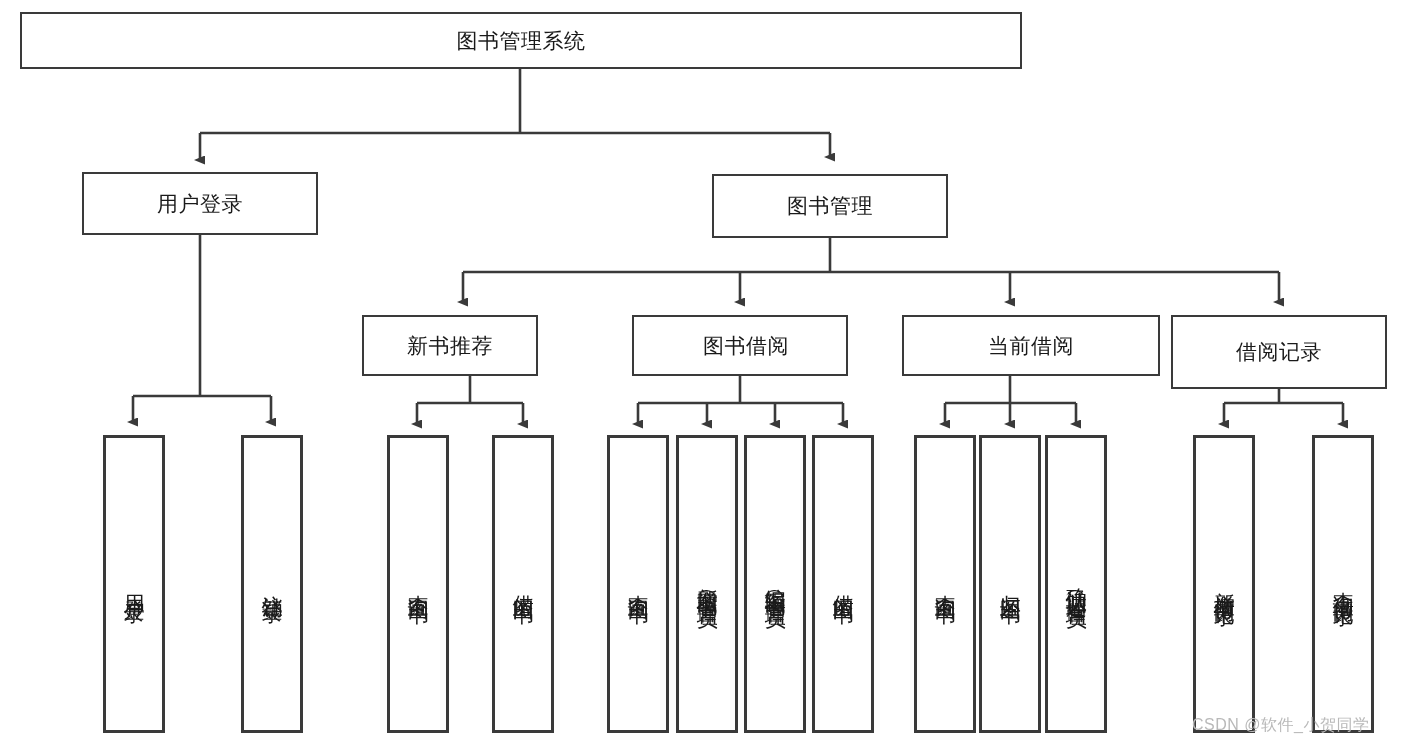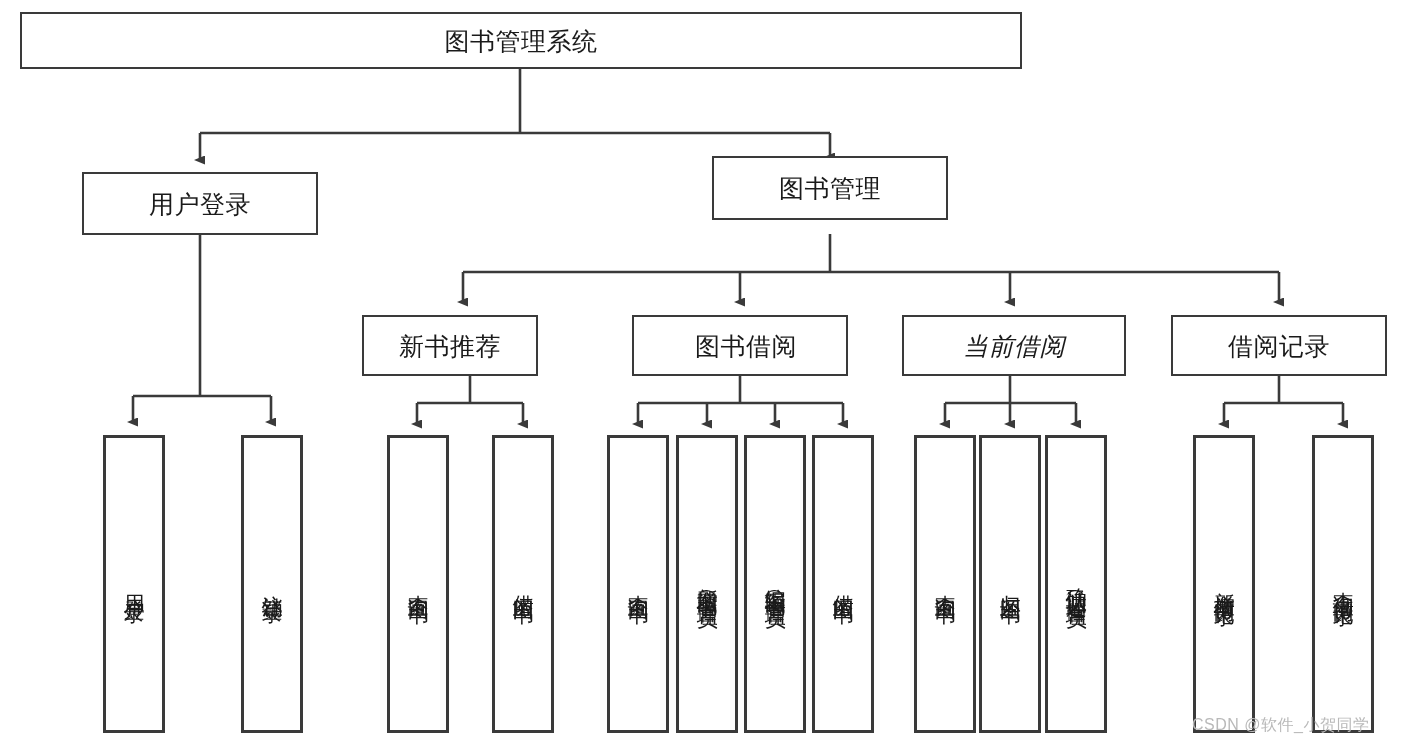--- a/index.html
+++ b/index.html
@@ -29,21 +29,21 @@
     position: absolute;
     box-sizing: border-box;
     border: 2.5px solid #3a3a3a;
     background: #ffffff;
     display: flex;
     align-items: center;
     justify-content: center;
     color: #1a1a1a;
   }
   .node .label {
-    font-size: 25px;
+    font-size: 21px;
     letter-spacing: 0.5px;
     line-height: 1.2;
     white-space: nowrap;
   }
   .leaf {
     border-width: 3px;
   }
   .leaf .label {
     writing-mode: vertical-rl;
     text-orientation: upright;
@@ -117,37 +117,37 @@
   </svg>
 
   <div class="node" style="left:20px; top:12px; width:1002px; height:57px;">
     <span class="label">图书管理系统</span>
   </div>
 
   <div class="node" style="left:82px; top:172px; width:236px; height:63px;">
     <span class="label">用户登录</span>
   </div>
 
-  <div class="node" style="left:712px; top:156px; width:236px; height:64px;">
+  <div class="node" style="left:712px; top:174px; width:236px; height:64px;">
     <span class="label">图书管理</span>
   </div>
 
   <div class="node" style="left:362px; top:315px; width:176px; height:61px;">
     <span class="label">新书推荐</span>
   </div>
 
   <div class="node" style="left:632px; top:315px; width:216px; height:61px;padding-left:12px;">
     <span class="label">图书借阅</span>
   </div>
 
-  <div class="node" style="left:902px; top:315px; width:224px; height:61px;font-style:italic;">
+  <div class="node" style="left:902px; top:315px; width:258px; height:61px;">
     <span class="label">当前借阅</span>
   </div>
 
-  <div class="node" style="left:1171px; top:315px; width:216px; height:61px;">
+  <div class="node" style="left:1171px; top:315px; width:216px; height:74px;">
     <span class="label">借阅记录</span>
   </div>
 
   <div class="node leaf" style="left:103px; top:435px; width:62px; height:298px;">
     <span class="label">用户登录</span>
   </div>
   <div class="node leaf" style="left:241px; top:435px; width:62px; height:298px;">
     <span class="label">注销登录</span>
   </div>
 

